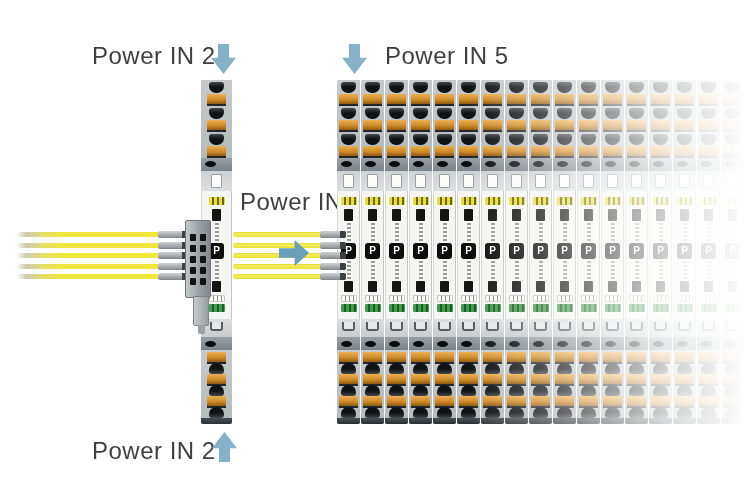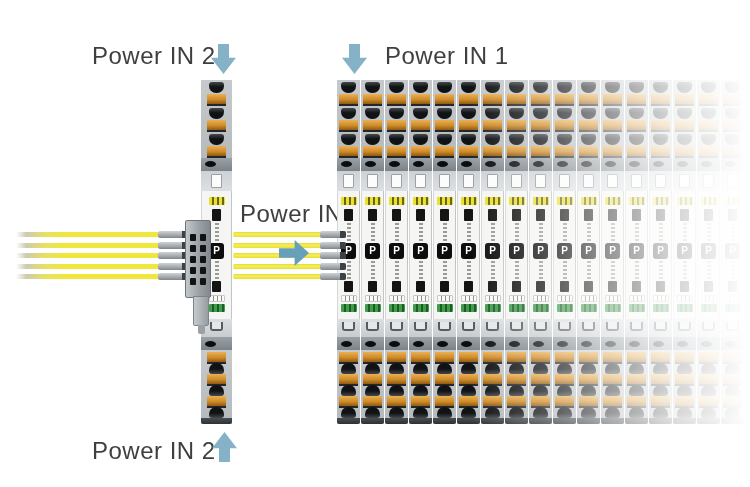--- a/index.html
+++ b/index.html
@@ -7,21 +7,21 @@
     position:relative;width:750px;height:487px;background:var(--canvas-bg,#fff);
     overflow:hidden;font-family:"Liberation Sans",sans-serif;
   }
   
   .lbl{
     position:absolute;color:var(--label-text,#3f3f3f);
     font-size:24px;letter-spacing:.5px;font-weight:500;white-space:nowrap;
   }
   #lblTL{left:92px;top:42px;}
   #lblTR{left:385px;top:42px;}
-  #lblMid{left:240px;top:200px;}
+  #lblMid{left:240px;top:188px;}
   #lblBL{left:92px;top:437px;}
   
   .arrow{position:absolute;background:var(--arrow-blue,#85b2c6);}
   .arrow.vert{width:25px;height:30px;clip-path:polygon(28% 0,72% 0,72% 46%,100% 46%,50% 100%,0 46%,28% 46%);}
   #arTL{left:211px;top:44px;}
   #arTR{left:342px;top:44px;}
   #arBL{left:212px;top:432px;transform:rotate(180deg);}
   #arMid{
     left:279px;top:240px;width:30px;height:26px;background:var(--arrow-mid-blue,#68a0ba);
     clip-path:polygon(0 32%,52% 32%,52% 0,100% 50%,52% 100%,52% 68%,0 68%);z-index:6;
@@ -108,21 +108,21 @@
 </style>
 </head>
 <body>
 
 <div class="stage">
 
   <div class="lbl" id="lblTL">Power IN 2</div>
   <div class="arrow vert" id="arTL"></div>
 
   <div class="arrow vert" id="arTR"></div>
-  <div class="lbl" id="lblTR">Power IN 1</div>
+  <div class="lbl" id="lblTR">Power IN 5</div>
 
   <div class="lbl" id="lblMid">Power IN</div>
   <div class="arrow" id="arMid"></div>
 
   <div class="lbl" id="lblBL">Power IN 2</div>
   <div class="arrow vert" id="arBL"></div>
 
   <div id="wiresLeft">
       <div class="wire left" style="top: 232px;"></div>
       <div class="wire left" style="top: 242.6px;"></div>

